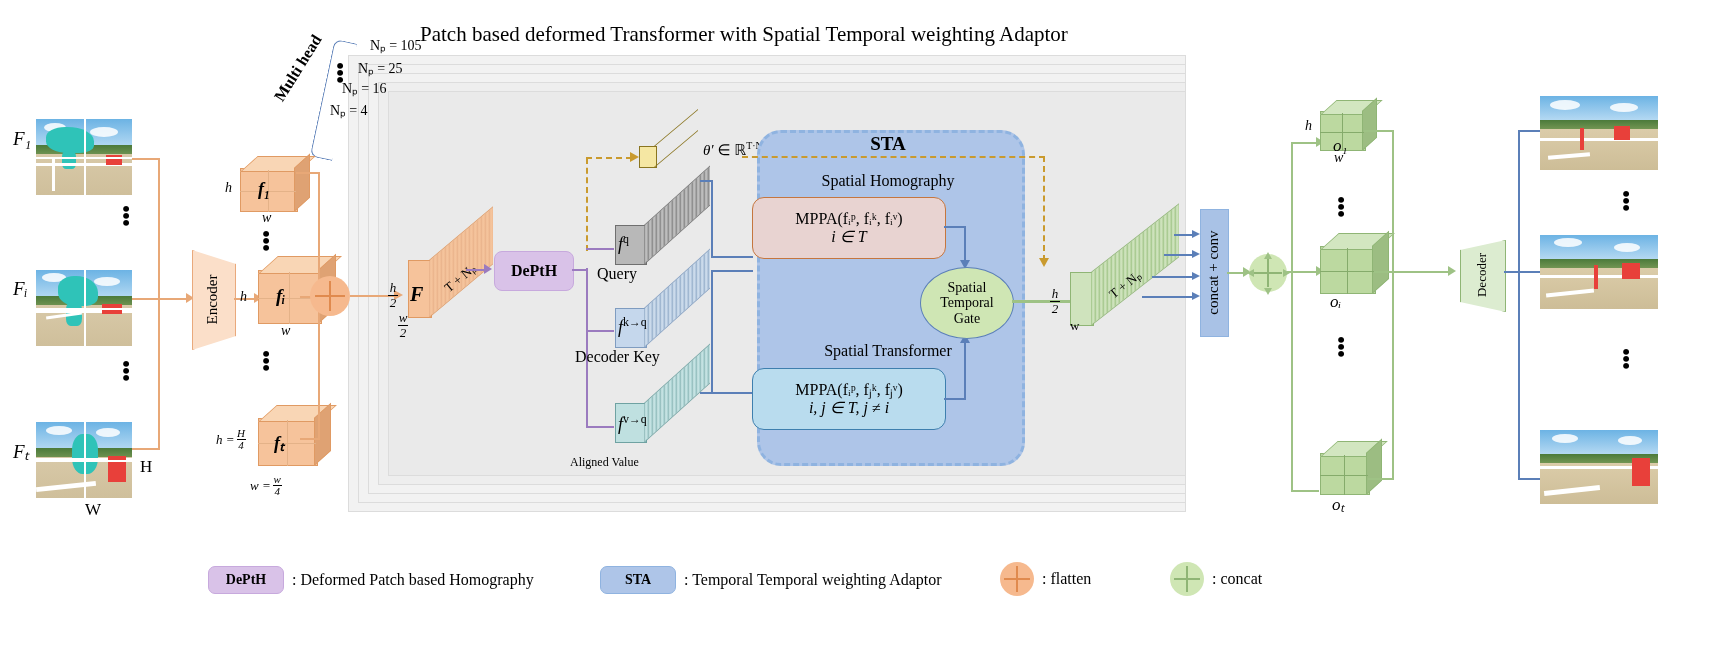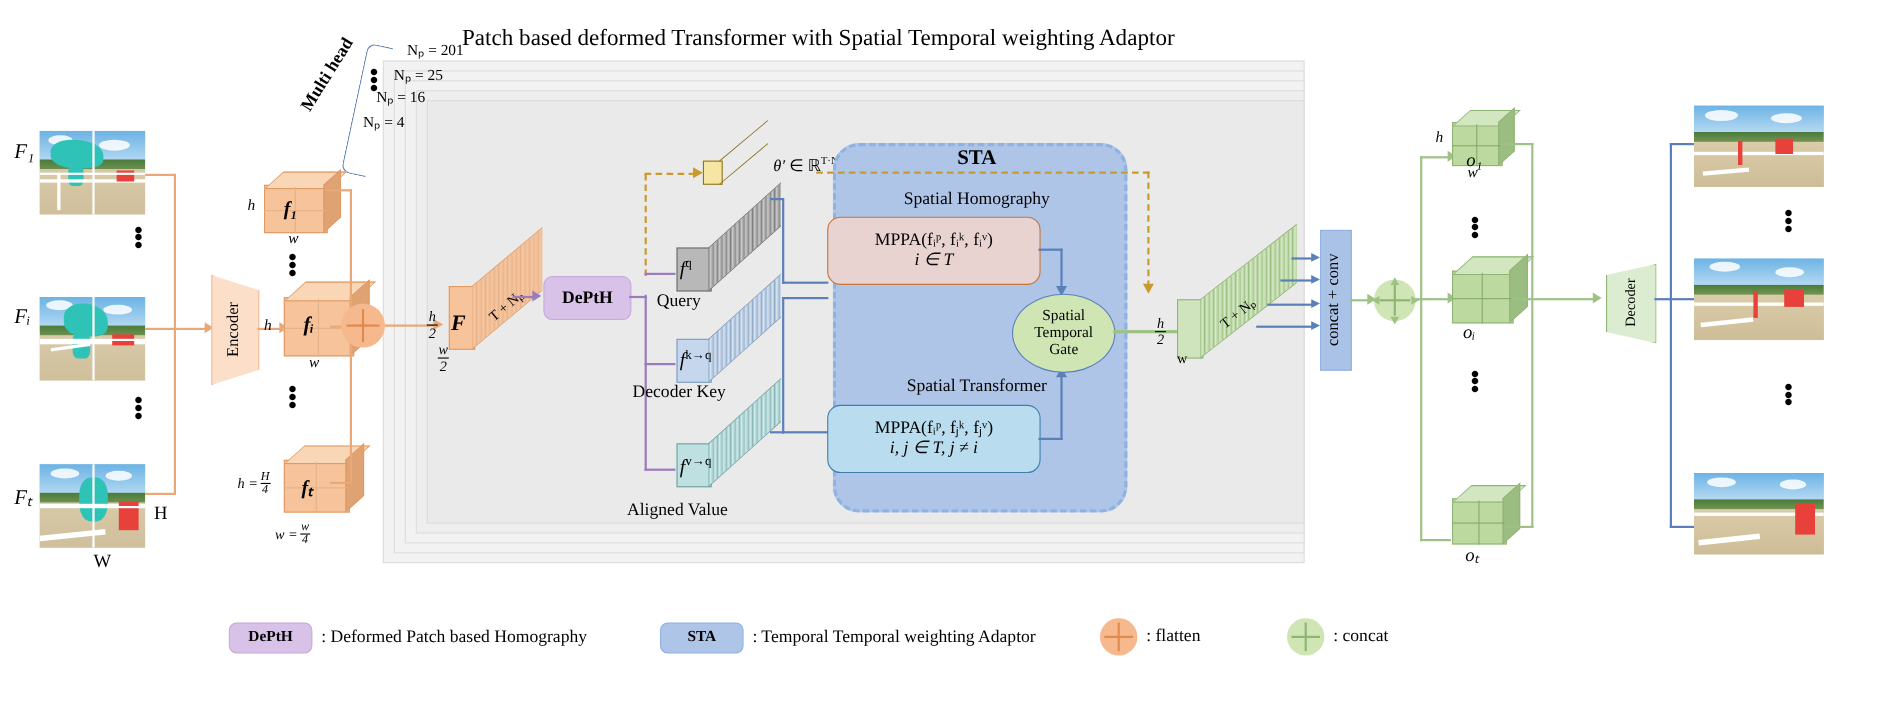--- a/index.html
+++ b/index.html
@@ -143,21 +143,21 @@
 <div class="panel" style="left:358px;top:64px;width:826px;height:437px;"></div>
 <div class="panel" style="left:368px;top:73px;width:816px;height:419px;"></div>
 <div class="panel" style="left:378px;top:82px;width:806px;height:401px;background:#eeeeee;"></div>
 <div class="panel" style="left:388px;top:91px;width:796px;height:383px;background:#eaeaea;"></div>
 
 <div class="abs" id="title">Patch based deformed Transformer with Spatial Temporal weighting Adaptor</div>
 
 <div class="bracket" style="left:322px;top:40px;width:22px;height:118px;transform:rotate(12deg);"></div>
 <div class="abs" id="multihead-label">Multi head</div>
 
-<div class="np" style="left:370px;top:35px;">Nₚ = 201</div>
+<div class="np" style="left:370px;top:35px;">Nₚ = 105</div>
 <div class="np" style="left:358px;top:58px;">Nₚ = 25</div>
 <div class="np" style="left:342px;top:78px;">Nₚ = 16</div>
 <div class="np" style="left:330px;top:100px;">Nₚ = 4</div>
 <div class="vdots" style="left:336px;top:62px;">
     <span>•</span>
     <span>•</span>
     <span>•</span>
   </div>
 
 <div class="flabel" style="left:13px;top:128px;">F₁</div>
@@ -391,21 +391,21 @@
 <div class="abs" style="left:615px;top:348px;width:92px;height:95px;">
   <div style="position:absolute;left:0;bottom:0;width:30px;height:38px;background:#bfe0e0;border:1px solid #6fa2a2;"></div>
   <div style="position:absolute;left:29px;bottom:0;width:66px;height:38px;
       background:repeating-linear-gradient(90deg,#88b4b4 0px,#cfeaea 2px,#a3cccc 4px);
       border-top:1px solid #6fa2a2;border-bottom:1px solid #6fa2a2;
       transform:skewY(-42deg);transform-origin:bottom left;"></div>
 </div>
 <div class="abs" style="left:618px;top:412px;font-size:18px;">
   <span class="mathi">f</span><sup>v→q</sup>
 </div>
-<div class="abs" style="left:570px;top:455px;font-size:16px;">Aligned Value</div>
+<div class="abs" style="left:570px;top:455px;font-size:12px;">Aligned Value</div>
 
 <div class="ln" style="left:711px;top:180px;width:2px;height:78px;background:#5b7fb8;"></div>
 <div class="ln" style="left:700px;top:180px;width:12px;height:2px;background:#5b7fb8;"></div>
 <div class="ln" style="left:711px;top:256px;width:42px;height:2px;background:#5b7fb8;"></div>
 <div class="ln" style="left:711px;top:270px;width:42px;height:2px;background:#5b7fb8;"></div>
 <div class="ln" style="left:711px;top:270px;width:2px;height:124px;background:#5b7fb8;"></div>
 <div class="ln" style="left:700px;top:392px;width:13px;height:2px;background:#5b7fb8;"></div>
 <div class="ln" style="left:711px;top:392px;width:42px;height:2px;background:#5b7fb8;"></div>
 
 <div class="abs" id="sta"></div>

